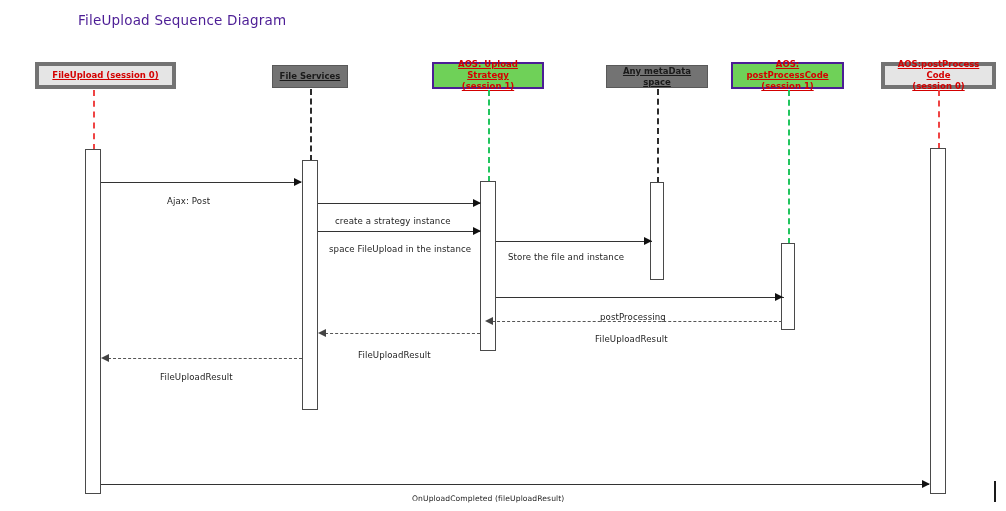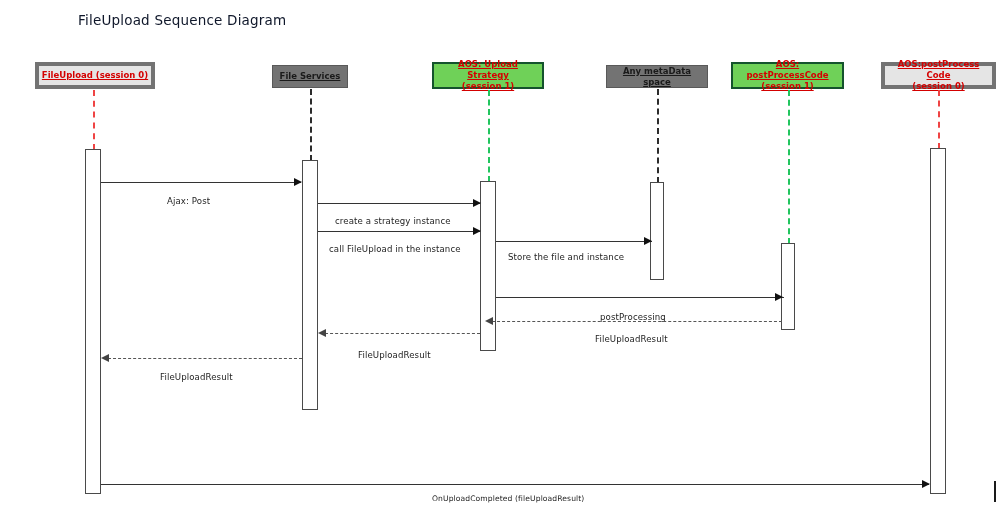--- a/index.html
+++ b/index.html
@@ -16,21 +16,21 @@
     width: 1006px;
     height: 511px;
     background: #ffffff;
     overflow: hidden;
   }
   #diagram-title {
     position: absolute;
     left: 78px;
     top: 12px;
     font-size: 13.5px;
-    color: #0f172a;
+    color: #4c1d95;
     letter-spacing: 0.2px;
     white-space: nowrap;
   }
 
   
   .lifeline-box {
     position: absolute;
     box-sizing: border-box;
     display: flex;
     align-items: center;
@@ -46,21 +46,21 @@
     display: block;
     white-space: pre-line;
   }
   .box-yellow {
     background: #e5e5e5;
     border: 4px solid #737373;
   }
   .box-yellow .lbl { color: #d40000; }
   .box-green {
     background: #6fd158;
-    border: 2px solid #14532d;
+    border: 2px solid #4c1d95;
   }
   .box-green .lbl { color: #d40000; }
   .box-white {
     background: #737373;
     border: 1.5px solid #595959;
   }
   .box-white .lbl { color: #1a1a1a; }
 
   
   .lifeline {
@@ -126,21 +126,21 @@
     background: #1a1a1a;
   }
 </style>
 </head>
 <body>
 
 <div id="canvas">
 
   <div id="diagram-title">FileUpload Sequence Diagram</div>
 
-  <div class="lifeline-box box-yellow" style="left:35px; top:62px; width:120px; height:27px;">
+  <div class="lifeline-box box-yellow" style="left:35px; top:62px; width:141px; height:27px;">
     <span class="lbl">FileUpload (session 0)</span>
   </div>
 
   <div class="lifeline-box box-white" style="left:272px; top:65px; width:76px; height:23px;">
     <span class="lbl">File Services</span>
   </div>
 
   <div class="lifeline-box box-green" style="left:432px; top:62px; width:112px; height:27px;">
     <span class="lbl">AOS: Upload Strategy
 (session 1)</span>
@@ -185,21 +185,21 @@
   <div class="activation" style="left:930px; top:148px; width:16px; height:346px;"></div>
 
   <div class="msg-label" style="left:167px; top:165px;">Ajax: Post</div>
   <div class="msg-line" style="left:101px; top:182px; width:200px;"></div>
   <div class="arrowhead arrow-right" style="left:294px; top:177.5px;"></div>
 
   <div class="msg-label" style="left:335px; top:185px;">create a strategy instance</div>
   <div class="msg-line" style="left:318px; top:203px; width:162px;"></div>
   <div class="arrowhead arrow-right" style="left:473px; top:198.5px;"></div>
 
-  <div class="msg-label" style="left:329px; top:213px;">call FileUpload in the instance</div>
+  <div class="msg-label" style="left:329px; top:213px;">space FileUpload in the instance</div>
   <div class="msg-line" style="left:318px; top:231px; width:162px;"></div>
   <div class="arrowhead arrow-right" style="left:473px; top:226.5px;"></div>
 
   <div class="msg-label" style="left:508px; top:221px;">Store the file and instance</div>
   <div class="msg-line" style="left:496px; top:241px; width:156px;"></div>
   <div class="arrowhead arrow-right" style="left:644px; top:236.5px;"></div>
 
   <div class="msg-label" style="left:600px; top:281px;">postProcessing</div>
   <div class="msg-line" style="left:496px; top:297px; width:288px;"></div>
   <div class="arrowhead arrow-right" style="left:775px; top:292.5px;"></div>
@@ -209,19 +209,19 @@
   <div class="arrowhead arrow-left-open" style="left:485px; top:316.5px;"></div>
 
   <div class="msg-label" style="left:358px; top:319px;">FileUploadResult</div>
   <div class="msg-line dashed" style="left:325px; top:333px; width:155px;"></div>
   <div class="arrowhead arrow-left-open" style="left:318px; top:328.5px;"></div>
 
   <div class="msg-label" style="left:160px; top:341px;">FileUploadResult</div>
   <div class="msg-line dashed" style="left:108px; top:358px; width:194px;"></div>
   <div class="arrowhead arrow-left-open" style="left:101px; top:353.5px;"></div>
 
-  <div class="msg-label small" style="left:432px; top:463px;">OnUploadCompleted (fileUploadResult)</div>
+  <div class="msg-label small" style="left:412px; top:463px;">OnUploadCompleted (fileUploadResult)</div>
   <div class="msg-line" style="left:101px; top:484px; width:828px;"></div>
   <div class="arrowhead arrow-right" style="left:922px; top:479.5px;"></div>
 
   <div class="edge-tick" style="left:994px; top:481px; width:2px; height:21px;"></div>
 
 </div>
 
 </body></html>

